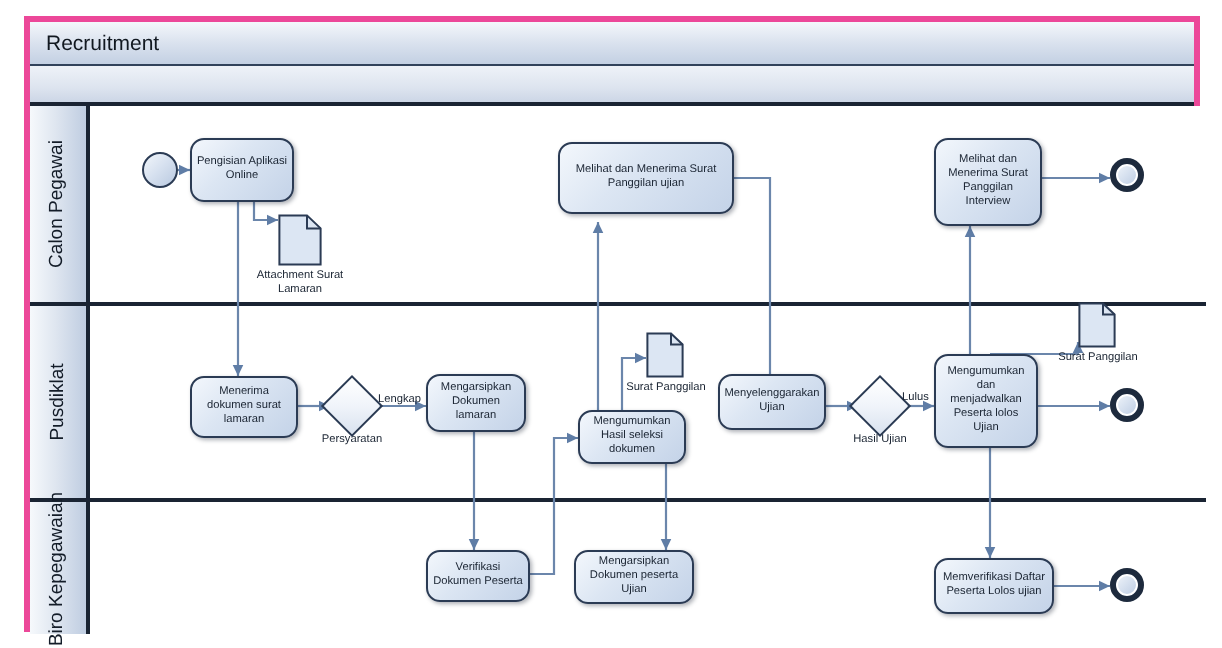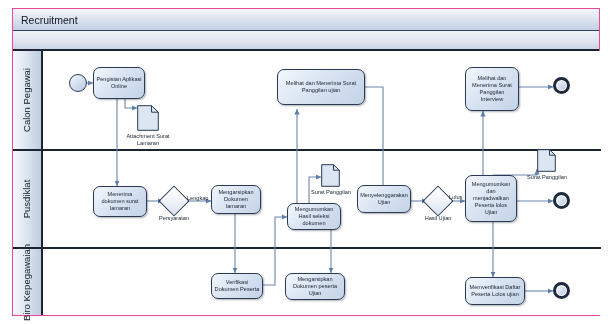--- a/index.html
+++ b/index.html
@@ -15,21 +15,21 @@
     overflow: hidden;
     background: #ffffff;
   }
   
   .pool {
     position: absolute;
     left: 12px;
     top: 8px;
     width: 588px;
     height: 308px;
-    border: 1px solid #ec4899;
+    border: 3px solid #ec4899;
     box-sizing: border-box;
     background: #f9a8d4;
   }
   .pool-title {
     position: absolute;
     left: 0;
     top: 0;
     width: 100%;
     height: 22px;
     box-sizing: border-box;

